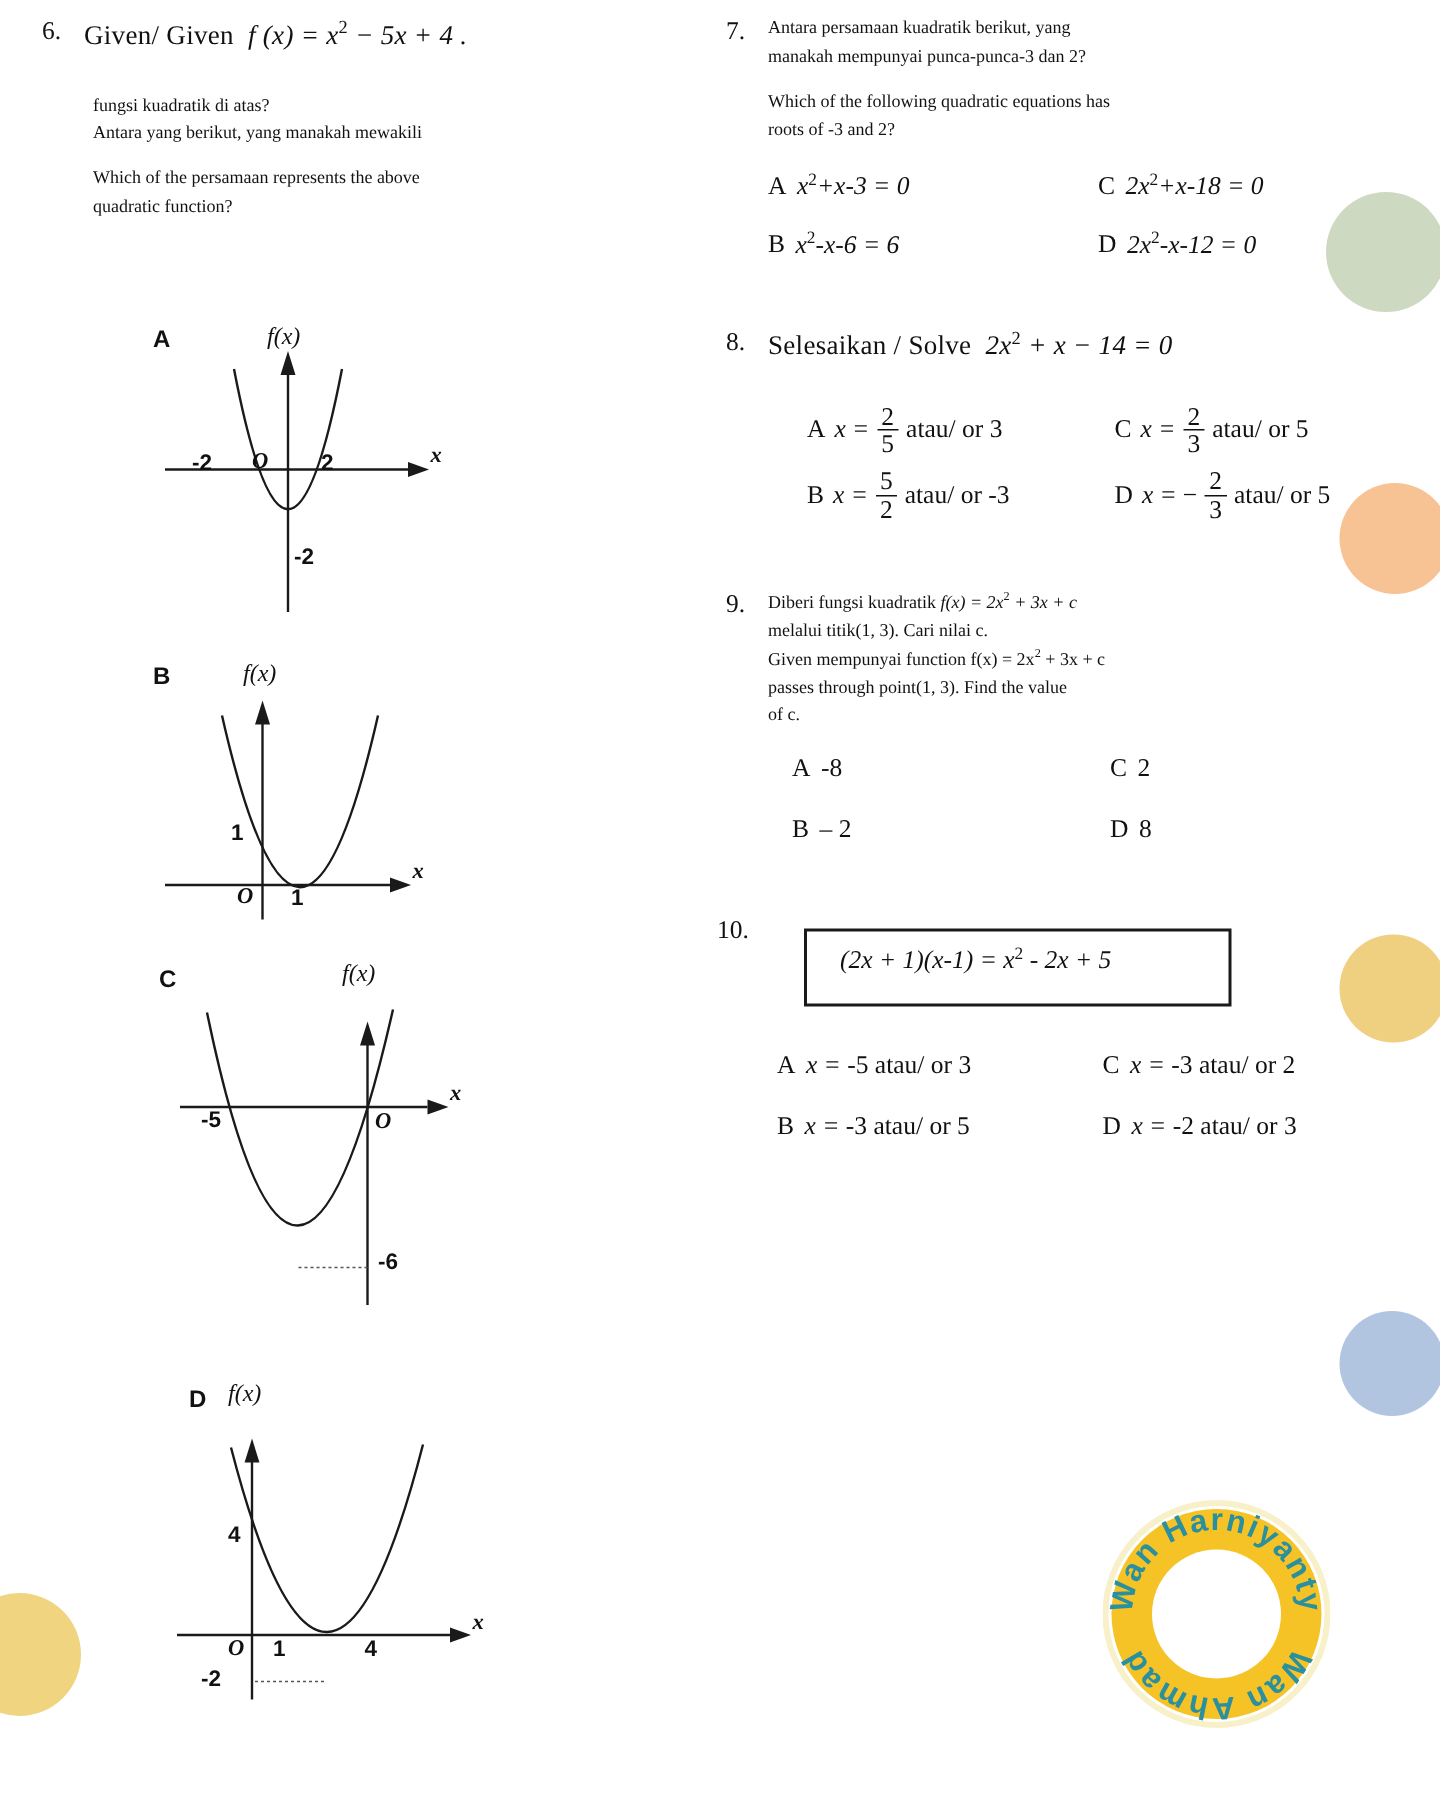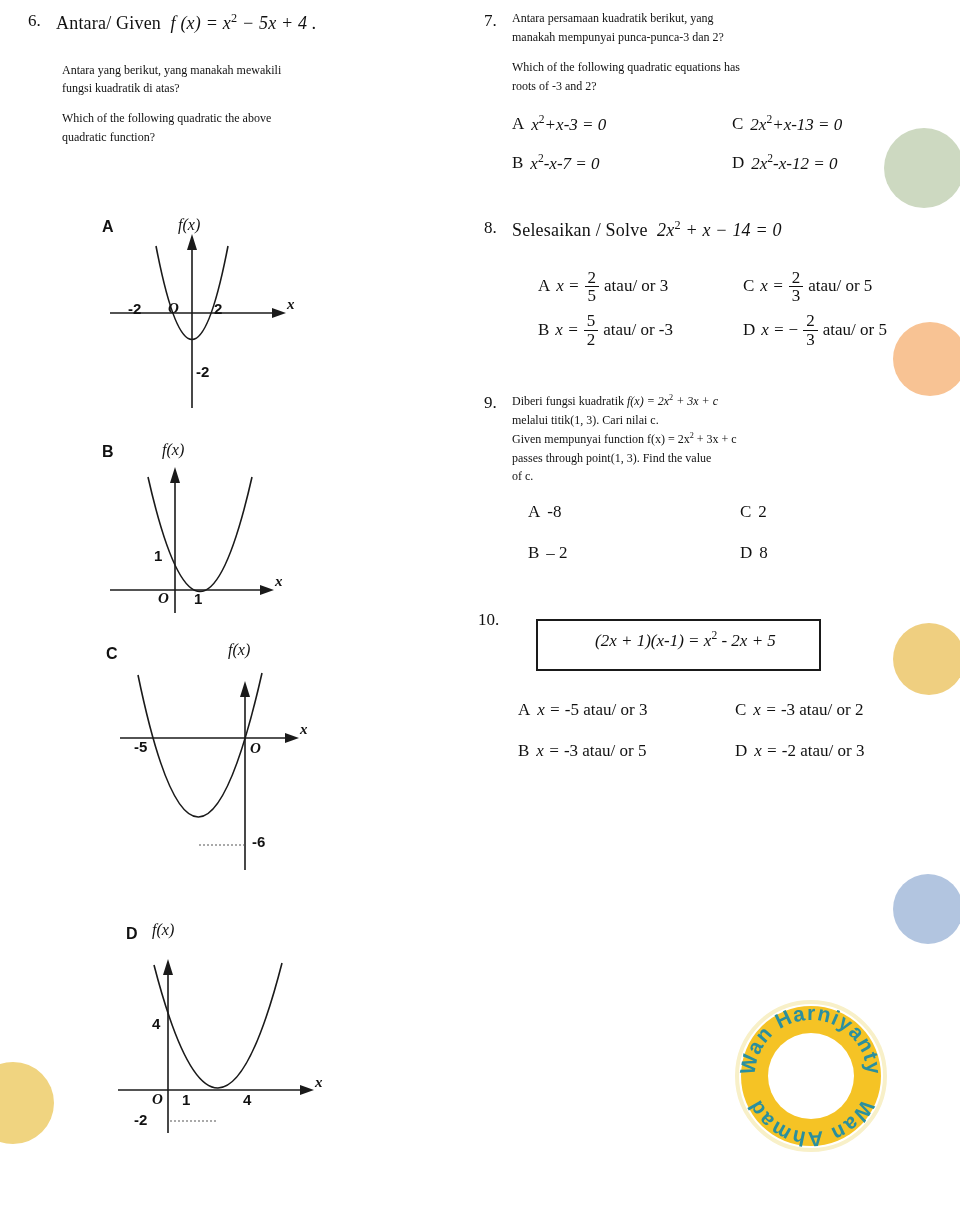--- a/index.html
+++ b/index.html
@@ -56,21 +56,21 @@
 
   
   .boxed {
     border: 2px solid #1a1a1a;
     width: 285px;
     height: 52px;
     margin: 10px 0 0 18px;
     position: relative;
   }
   .boxed .inner {
-    position: absolute; left: 22px; top: 7px; font-size: 17px; white-space: nowrap; margin-left: 35px;
+    position: absolute; left: 22px; top: 7px; font-size: 17px; white-space: nowrap;
   }
 
   
   .graph { position: relative; }
   .glabel {
     position: absolute; font-weight: bold; font-size: 16px; font-family: "Liberation Sans", sans-serif;
   }
   .gfx { position: absolute; left: 0; top: 0; }
 
   
@@ -86,34 +86,34 @@
   <div class="deco-circle" style="left:893px; top:623px; width:72px; height:72px; background:#efcf80;"></div>
   <div class="deco-circle" style="left:893px; top:874px; width:70px; height:70px; background:#b2c5e0;"></div>
   <div class="deco-circle" style="left:-28px; top:1062px; width:82px; height:82px; background:#f0d480;"></div>
 
   <div class="col-left">
 
     <div class="q-row">
       <div class="q-num">6.</div>
       <div class="q-body">
         <span class="mathline">
-          <span>Antara/</span>
+          <span>Given/</span>
           <span class="ital">Given</span>
           &nbsp;<span class="mathi">f (x) = x</span><span class="sup">2</span><span class="mathi"> − 5x + 4 .</span>
         </span>
       </div>
     </div>
 
     <div class="gap-26"></div>
 
     <div style="padding-left:40px;">
+      <div class="stmt para">fungsi kuadratik di atas?</div>
       <div class="stmt para">Antara yang berikut, yang manakah mewakili</div>
-      <div class="stmt para">fungsi kuadratik di atas?</div>
       <div style="height:11px;"></div>
-      <div class="stmt ital para">Which of the following quadratic the above</div>
+      <div class="stmt ital para">Which of the persamaan represents the above</div>
       <div class="stmt ital para">quadratic function?</div>
     </div>
   </div>
 
   <div class="graph" style="position:absolute; left:100px; top:218px; width:240px; height:200px;">
     <div class="glabel" style="left:2px; top:0px;">A</div>
     <svg class="gfx" width="240" height="200" viewBox="0 0 240 200">
 
       <line x1="10" y1="95" x2="172" y2="95" stroke="#1a1a1a" stroke-width="1.6"></line>
       <polygon points="172,90 186,95 172,100" fill="#1a1a1a"></polygon>
@@ -199,25 +199,25 @@
         <div class="stmt ital para">roots of -3 and 2?</div>
         <div style="height:16px;"></div>
 
         <div class="opts">
           <div class="opt">
             <span class="lab">A</span>
             <span><span class="mathi">x</span><span class="sup">2</span><span class="mathi">+x-3 = 0</span></span>
           </div>
           <div class="opt">
             <span class="lab">C</span>
-            <span><span class="mathi">2x</span><span class="sup">2</span><span class="mathi">+x-13 = 0</span></span>
+            <span><span class="mathi">2x</span><span class="sup">2</span><span class="mathi">+x-18 = 0</span></span>
           </div>
           <div class="opt">
             <span class="lab">B</span>
-            <span><span class="mathi">x</span><span class="sup">2</span><span class="mathi">-x-7 = 0</span></span>
+            <span><span class="mathi">x</span><span class="sup">2</span><span class="mathi">-x-6 = 6</span></span>
           </div>
           <div class="opt">
             <span class="lab">D</span>
             <span><span class="mathi">2x</span><span class="sup">2</span><span class="mathi">-x-12 = 0</span></span>
           </div>
         </div>
       </div>
     </div>
 
     <div style="height:42px;"></div>

